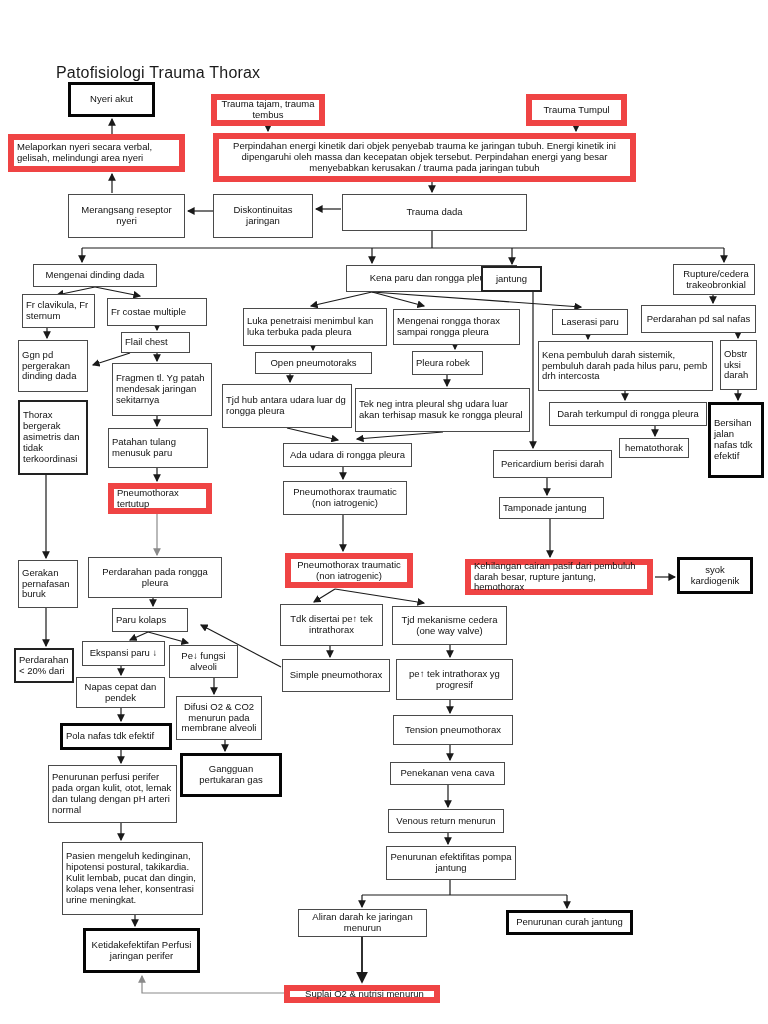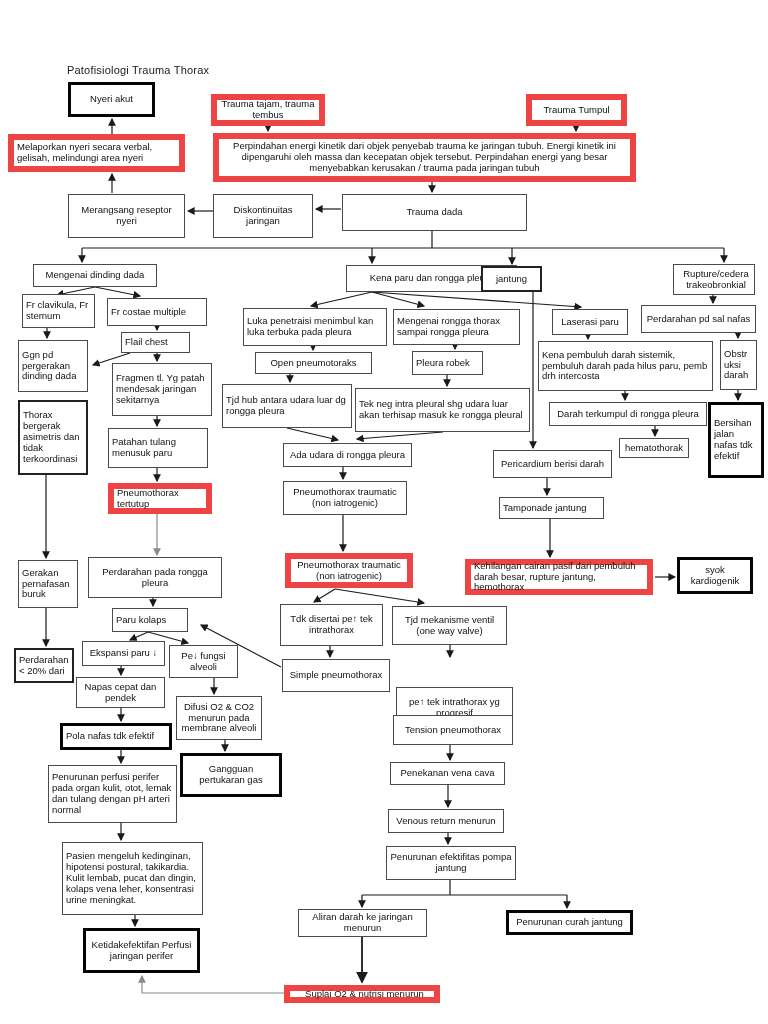--- a/index.html
+++ b/index.html
@@ -5,22 +5,22 @@
   html,body{margin:0;padding:0;}
   body{
     width:768px;height:1024px;
     background:#ffffff;
     font-family:"Liberation Sans",sans-serif;
     position:relative;overflow:hidden;
   }
   #canvas{position:absolute;left:0;top:0;width:768px;height:1024px;}
   #edges{position:absolute;left:0;top:0;width:768px;height:1024px;pointer-events:none;}
   .page-title{
-    position:absolute;left:67px;top:64px;
-    font-size:11px;color:#1a1a1a;letter-spacing:0.2px;
+    position:absolute;left:56px;top:64px;
+    font-size:16px;color:#1a1a1a;letter-spacing:0.2px;
   }
   .node{
     position:absolute;box-sizing:border-box;
     display:flex;align-items:center;justify-content:center;
     text-align:center;
     padding:2px 3px;
     font-size:9.5px;line-height:1.15;color:#111;
     background:#fff;
     border:1.4px solid #4a4a4a;
     white-space:pre-line;
@@ -138,23 +138,23 @@
     <div class="node normal left" style="left: 243px; top: 308px; width: 144px; height: 38px;">Luka penetraisi menimbul kan luka terbuka  pada pleura</div>
     <div class="node normal left" style="left: 393px; top: 309px; width: 127px; height: 36px;">Mengenai rongga thorax sampai rongga pleura</div>
     <div class="node normal" style="left: 255px; top: 352px; width: 117px; height: 22px;">Open pneumotoraks</div>
     <div class="node normal left" style="left: 412px; top: 351px; width: 71px; height: 24px;">Pleura robek</div>
     <div class="node normal left" style="left: 222px; top: 384px; width: 130px; height: 44px;">Tjd hub antara udara luar dg rongga  pleura</div>
     <div class="node normal left" style="left: 355px; top: 388px; width: 175px; height: 44px;">Tek neg intra pleural shg udara luar akan terhisap masuk ke rongga pleural</div>
     <div class="node normal" style="left: 283px; top: 443px; width: 129px; height: 24px;">Ada udara di rongga pleura</div>
     <div class="node normal" style="left: 283px; top: 481px; width: 124px; height: 34px;">Pneumothorax traumatic (non iatrogenic)</div>
     <div class="node gray" style="left: 285px; top: 553px; width: 128px; height: 35px;">Pneumothorax traumatic (non iatrogenic)</div>
     <div class="node normal" style="left: 280px; top: 604px; width: 103px; height: 42px;">Tdk disertai pe↑ tek intrathorax</div>
-    <div class="node normal" style="left: 392px; top: 606px; width: 115px; height: 39px;">Tjd mekanisme ventil (one way valve)</div>
+    <div class="node normal" style="left: 392px; top: 606px; width: 115px; height: 39px;">Tjd mekanisme cedera (one way valve)</div>
     <div class="node normal" style="left: 282px; top: 659px; width: 108px; height: 33px;">Simple pneumothorax</div>
-    <div class="node normal" style="left: 396px; top: 659px; width: 117px; height: 41px; margin-top: 28px;">pe↑ tek intrathorax yg progresif</div>
+    <div class="node normal" style="left: 396px; top: 659px; width: 117px; height: 41px;">pe↑ tek intrathorax yg progresif</div>
     <div class="node normal" style="left: 393px; top: 715px; width: 120px; height: 30px;">Tension pneumothorax</div>
     <div class="node normal" style="left: 390px; top: 762px; width: 115px; height: 23px;">Penekanan vena cava</div>
     <div class="node normal" style="left: 388px; top: 809px; width: 116px; height: 24px;">Venous return menurun</div>
     <div class="node normal" style="left: 386px; top: 846px; width: 130px; height: 34px;">Penurunan efektifitas pompa jantung</div>
     <div class="node normal" style="left: 298px; top: 909px; width: 129px; height: 28px;">Aliran darah ke jaringan menurun</div>
     <div class="node bold" style="left: 506px; top: 910px; width: 127px; height: 25px;">Penurunan curah jantung</div>
     <div class="node gray" style="left: 284px; top: 985px; width: 156px; height: 18px; padding-left: 8px;">Suplai O2 &amp; nutrisi menurun</div>
     <div class="node normal" style="left: 552px; top: 309px; width: 76px; height: 26px;">Laserasi paru</div>
     <div class="node normal" style="left: 641px; top: 305px; width: 115px; height: 28px;">Perdarahan pd sal nafas</div>
     <div class="node normal left" style="left: 538px; top: 341px; width: 175px; height: 50px;">Kena pembuluh darah sistemik, pembuluh darah pada hilus paru, pemb drh intercosta</div>

